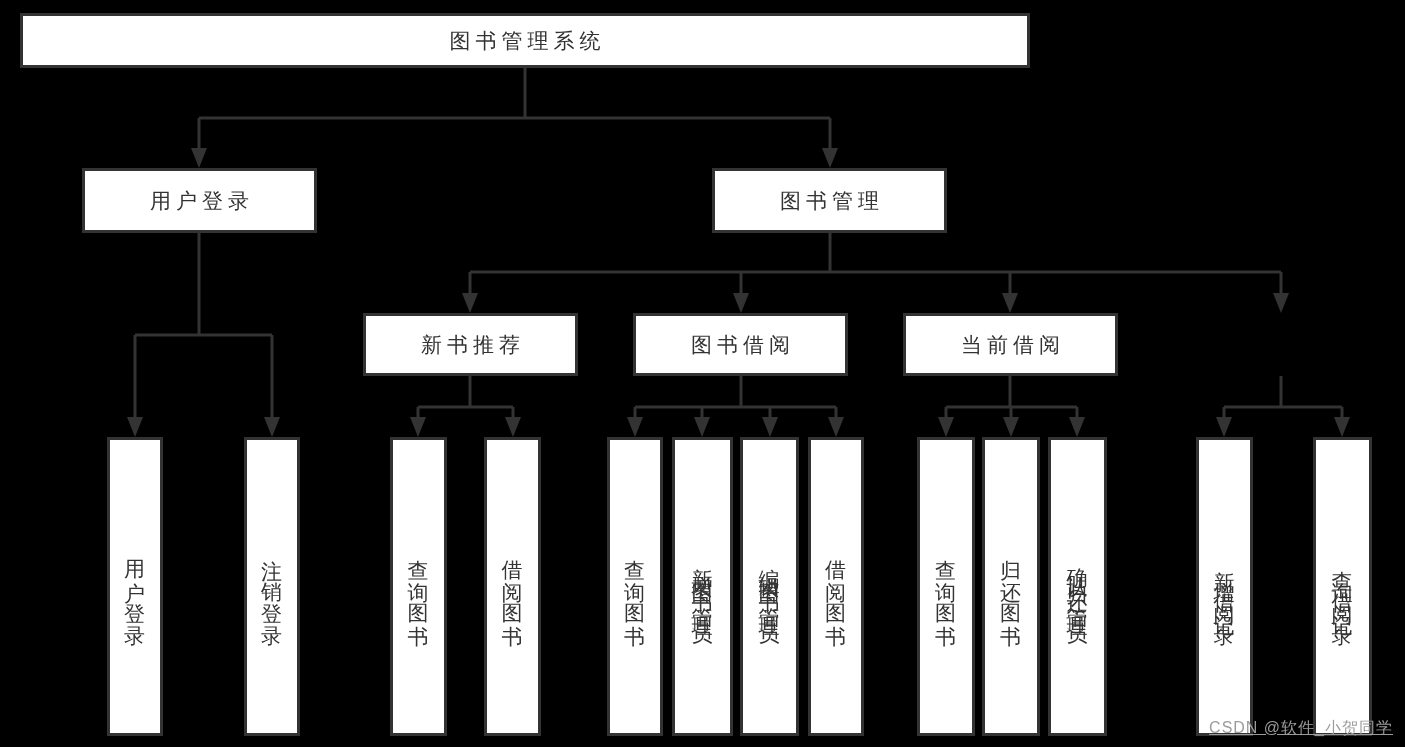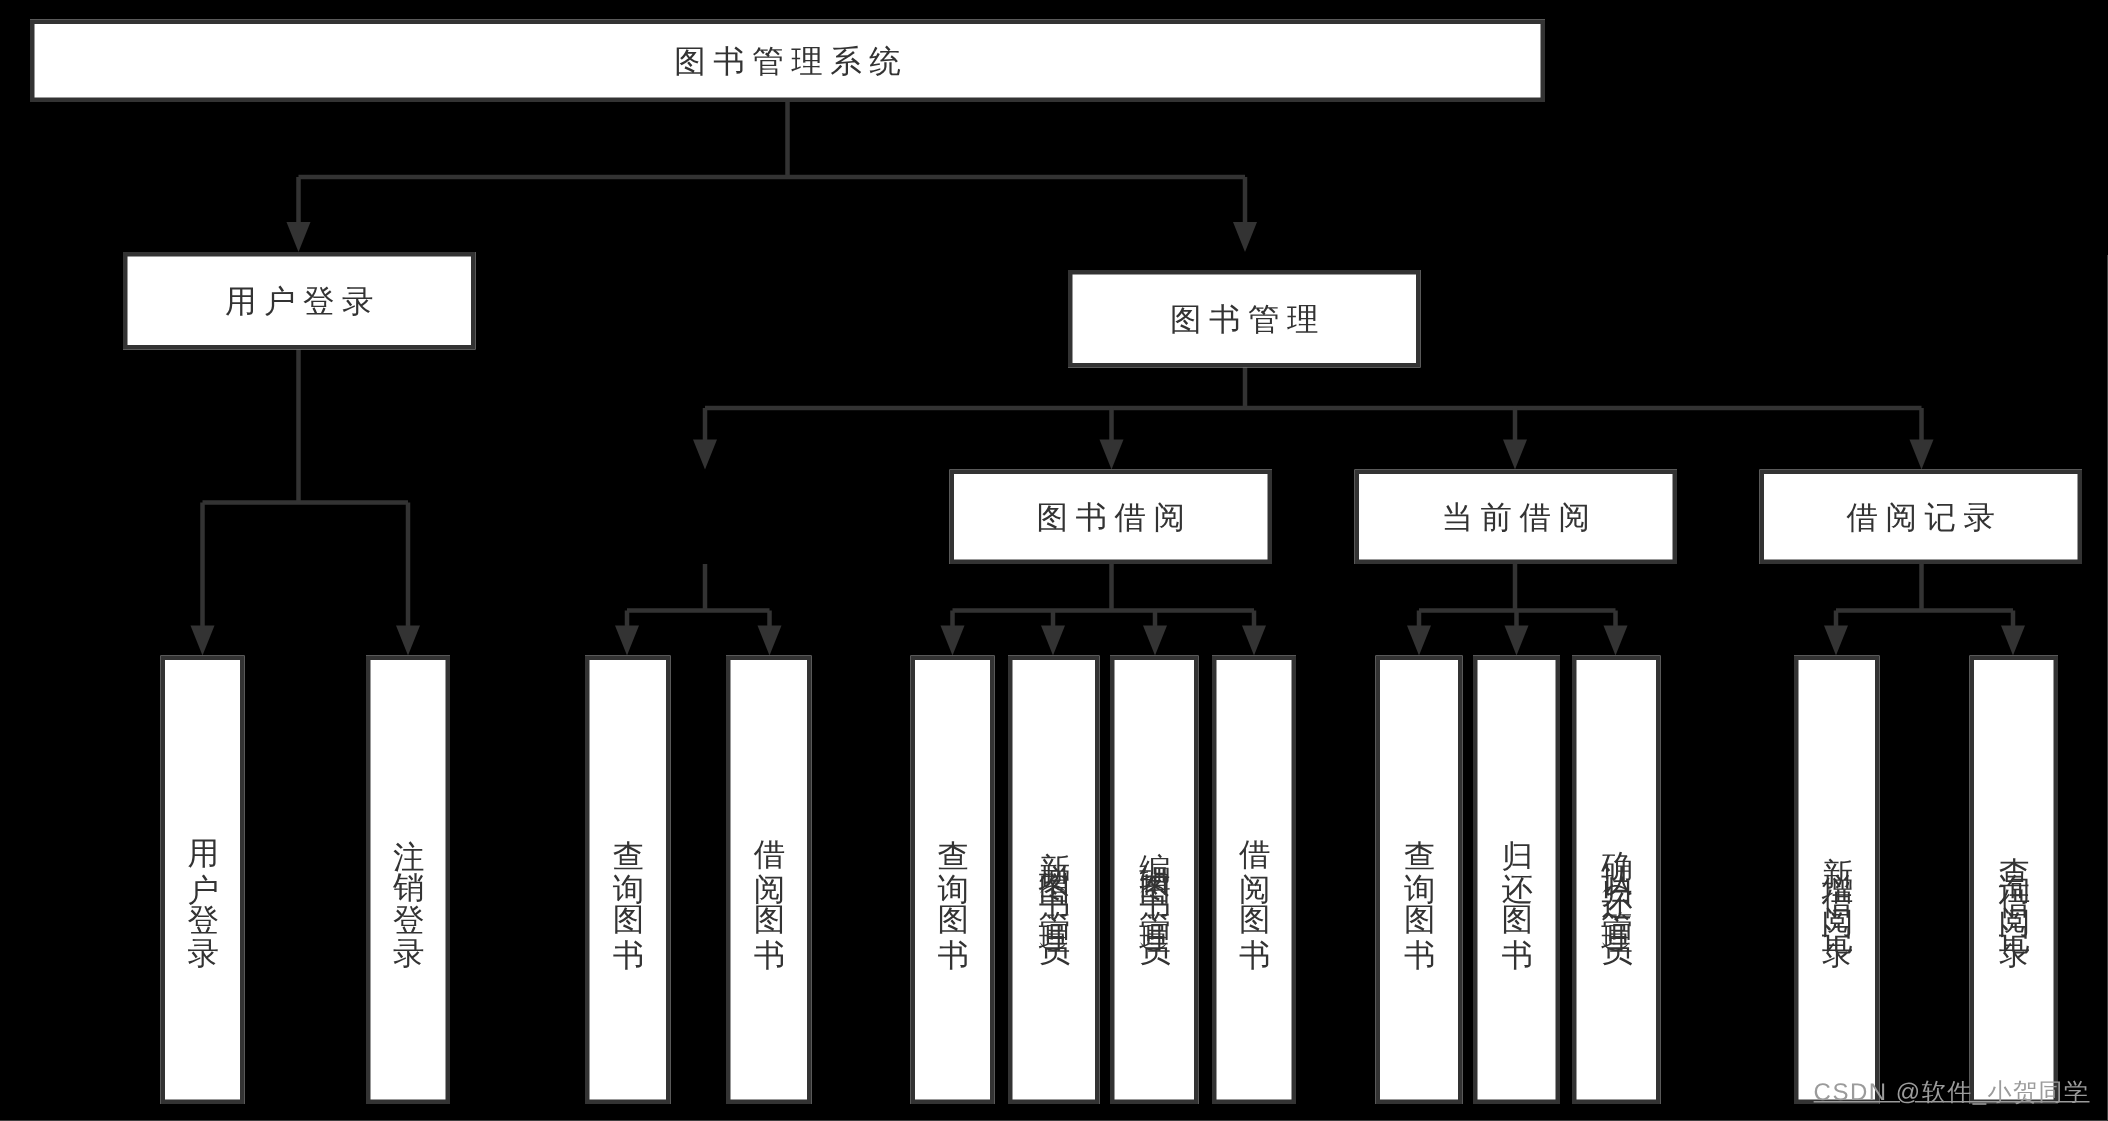--- a/index.html
+++ b/index.html
@@ -135,33 +135,33 @@
     </g>
   </svg>
 
   <div class="node" style="left:20px;top:13px;width:1010px;height:55px">
     <span class="hlabel">图书管理系统</span>
   </div>
 
   <div class="node" style="left:82px;top:168px;width:235px;height:65px">
     <span class="hlabel">用户登录</span>
   </div>
-  <div class="node" style="left:712px;top:180px;width:235px;height:65px">
+  <div class="node" style="left:712px;top:168px;width:235px;height:65px">
     <span class="hlabel">图书管理</span>
   </div>
 
+  <div class="node" style="left:363px;top:313px;width:215px;height:63px">
+    <span class="hlabel">新书推荐</span>
+  </div>
   <div class="node" style="left:903px;top:313px;width:215px;height:63px">
     <span class="hlabel">当前借阅</span>
   </div>
   <div class="node" style="left:633px;top:313px;width:215px;height:63px">
     <span class="hlabel">图书借阅</span>
   </div>
-  <div class="node" style="left:1173px;top:313px;width:215px;height:63px">
-    <span class="hlabel">借阅记录</span>
-  </div>
 
   <div class="node leaf" style="left:107px;width:56px">
     <span class="vtext loose">用户登录</span>
   </div>
   <div class="node leaf" style="left:244px;width:56px">
     <span class="vtext loose">注销登录</span>
   </div>
 
   <div class="node leaf" style="left:390px;width:57px">
     <span class="vtext loose">查询图书</span>

